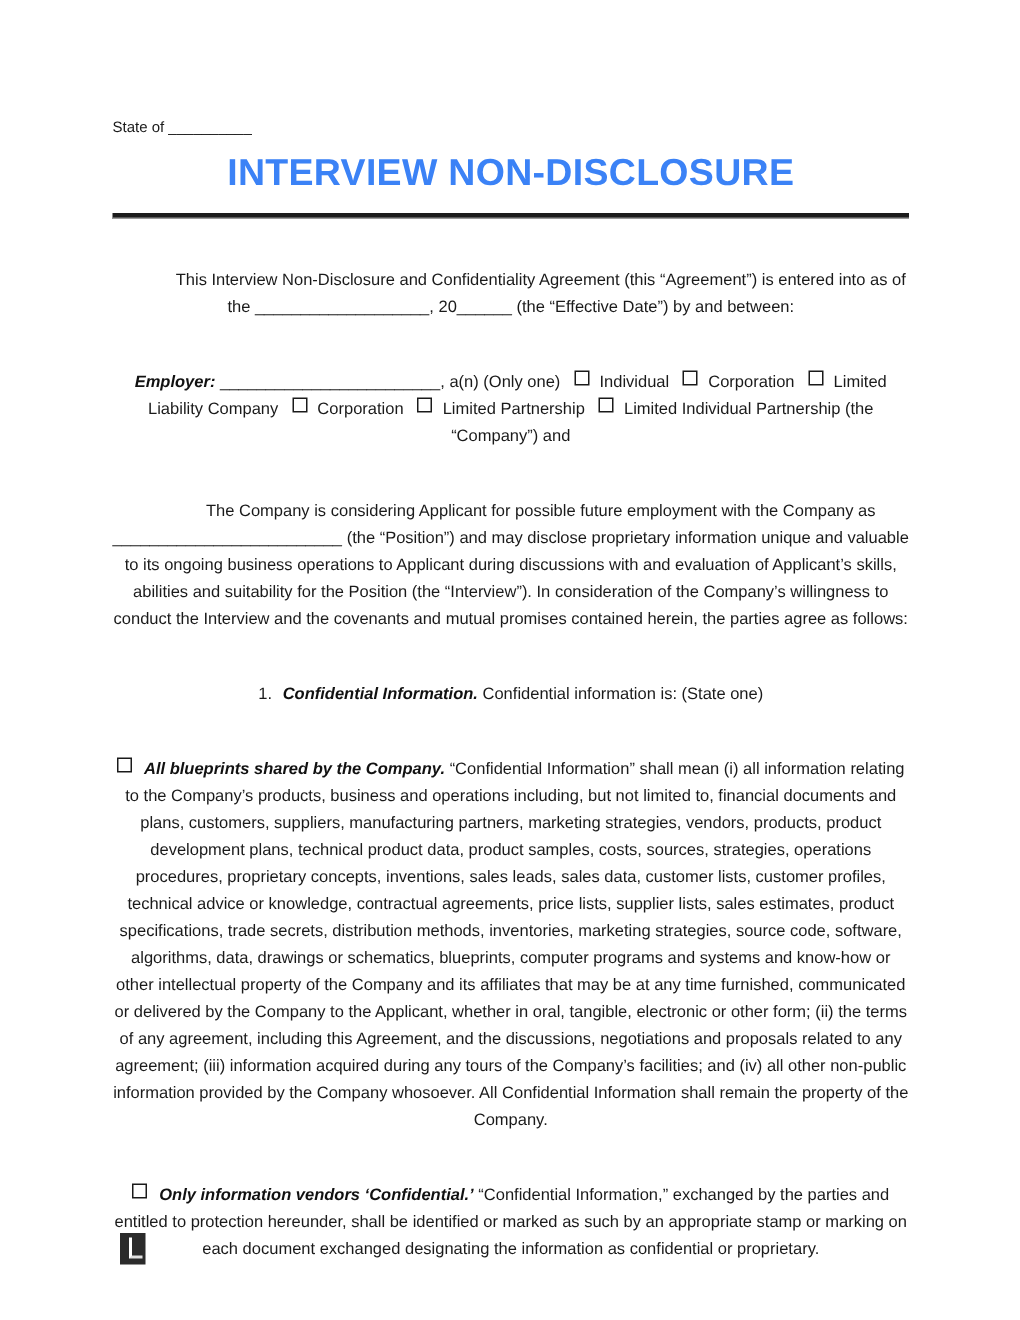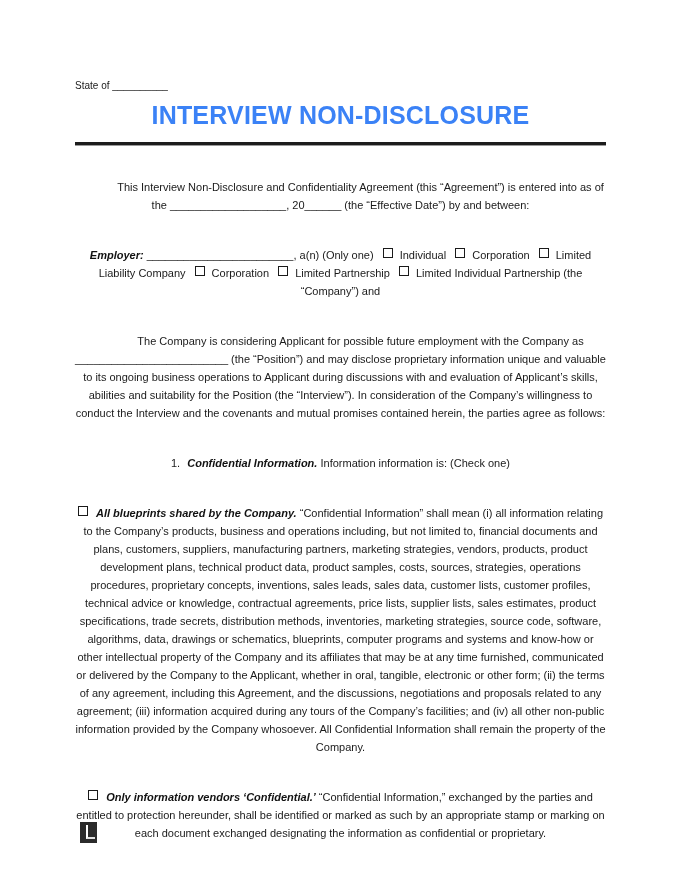--- a/index.html
+++ b/index.html
@@ -112,21 +112,21 @@
 
   <p class="first-indent">
     <span>The Company is considering Applicant for possible future employment with the Company as</span>
     <span>_________________________</span>
     <span>(the “Position”) and may disclose proprietary information unique and valuable to its ongoing business operations to Applicant during discussions with and evaluation of Applicant’s skills, abilities and suitability for the Position (the “Interview”). In consideration of the Company’s willingness to conduct the Interview and the covenants and mutual promises contained herein, the parties agree as follows:</span>
   </p>
 
   <p>
     <span class="num">1.</span>
     <b>Confidential Information.</b>
-    <span>Information information is: (Check one)</span>
+    <span>Confidential information is: (State one)</span>
   </p>
 
   <p>
     <span class="cb cb-lead"></span><b>All blueprints shared by the Company.</b>
     <span>“Confidential Information” shall mean (i) all information relating to the Company’s products, business and operations including, but not limited to, financial documents and plans, customers, suppliers, manufacturing partners, marketing strategies, vendors, products, product development plans, technical product data, product samples, costs, sources, strategies, operations procedures, proprietary concepts, inventions, sales leads, sales data, customer lists, customer profiles, technical advice or knowledge, contractual agreements, price lists, supplier lists, sales estimates, product specifications, trade secrets, distribution methods, inventories, marketing strategies, source code, software, algorithms, data, drawings or schematics, blueprints, computer programs and systems and know-how or other intellectual property of the Company and its affiliates that may be at any time furnished, communicated or delivered by the Company to the Applicant, whether in oral, tangible, electronic or other form; (ii) the terms of any agreement, including this Agreement, and the discussions, negotiations and proposals related to any agreement; (iii) information acquired during any tours of the Company’s facilities; and (iv) all other non-public information provided by the Company whosoever. All Confidential Information shall remain the property of the Company.</span>
   </p>
 
   <p>
     <span class="cb cb-lead"></span><b>Only information vendors ‘Confidential.’</b>
     <span>“Confidential Information,” exchanged by the parties and entitled to protection hereunder, shall be identified or marked as such by an appropriate stamp or marking on each document exchanged designating the information as confidential or proprietary.</span>

